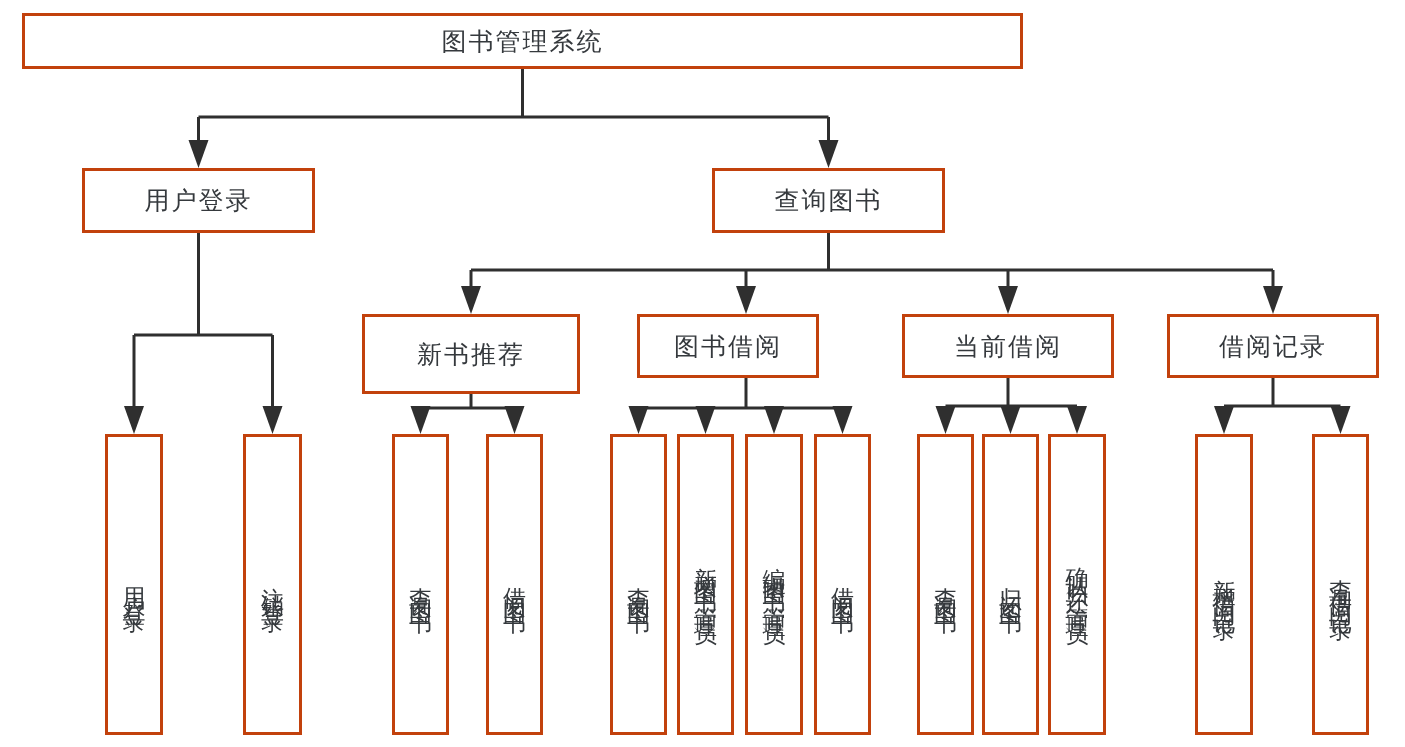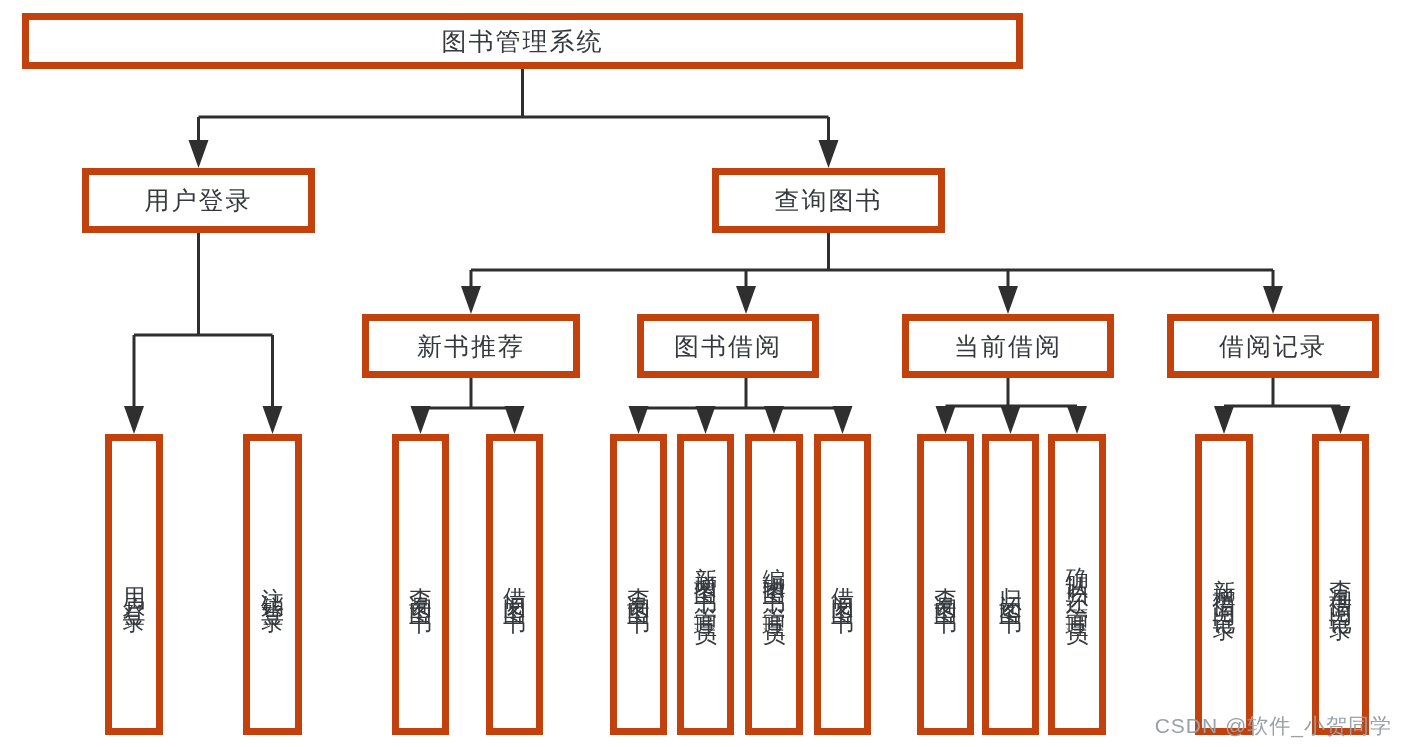--- a/index.html
+++ b/index.html
@@ -4,21 +4,21 @@
 <style>
   * { margin:0; padding:0; box-sizing:border-box; }
   html,body { background:#ffffff; }
   body {
     width:1405px; height:747px; overflow:hidden;
     font-family:"Liberation Sans", sans-serif;
   }
   .diagram { position:relative; width:1405px; height:747px; background:#fff; }
   svg.connectors { position:absolute; left:0; top:0; width:1405px; height:747px; }
   .node {
-    position:absolute; background:#fff; border:7px solid #c2410c;
+    position:absolute; background:#fff; border:3px solid #c2410c;
     display:flex; align-items:center; justify-content:center;
     color:#35393d; text-align:center;
   }
   .node.h { font-size:25px; letter-spacing:2px; white-space:nowrap; }
   .node.v { font-size:23px; }
   .node.v .vt {
     writing-mode:vertical-rl; text-orientation:mixed;
     letter-spacing:8px; line-height:1;
   }
   .watermark {
@@ -97,21 +97,21 @@
         <polygon points="1330.5,406 1350.5,406 1340.5,434" stroke="none"></polygon>
       </g>
     </g>
   </svg>
 
   <div class="node h" style="left:22px; top:13px; width:1001px; height:56px;">图书管理系统</div>
 
   <div class="node h" style="left:82px; top:168px; width:233px; height:65px;">用户登录</div>
   <div class="node h" style="left:712px; top:168px; width:233px; height:65px;">查询图书</div>
 
-  <div class="node h" style="left:362px; top:314px; width:218px; height:64px;">新书推荐</div>
+  <div class="node h" style="left:362px; top:314px; width:218px; height:80px;">新书推荐</div>
   <div class="node h" style="left:637px; top:314px; width:182px; height:64px;">图书借阅</div>
   <div class="node h" style="left:902px; top:314px; width:212px; height:64px;">当前借阅</div>
   <div class="node h" style="left:1167px; top:314px; width:212px; height:64px;">借阅记录</div>
 
   <div class="node v" style="left:105px; top:434px; width:58px; height:301px;">
     <span class="vt">用户登录</span>
   </div>
   <div class="node v" style="left:243px; top:434px; width:59px; height:301px;">
     <span class="vt">注销登录</span>
   </div>
@@ -146,14 +146,13 @@
     <span class="vt">确认归还（管理员）</span>
   </div>
 
   <div class="node v" style="left:1195px; top:434px; width:58px; height:301px;">
     <span class="vt">新增借阅记录</span>
   </div>
   <div class="node v" style="left:1312px; top:434px; width:57px; height:301px;">
     <span class="vt">查询借阅记录</span>
   </div>
 
-  <div class="watermark">CSDN @软件_小贺同学</div>
 </div>
 
 </body></html>

